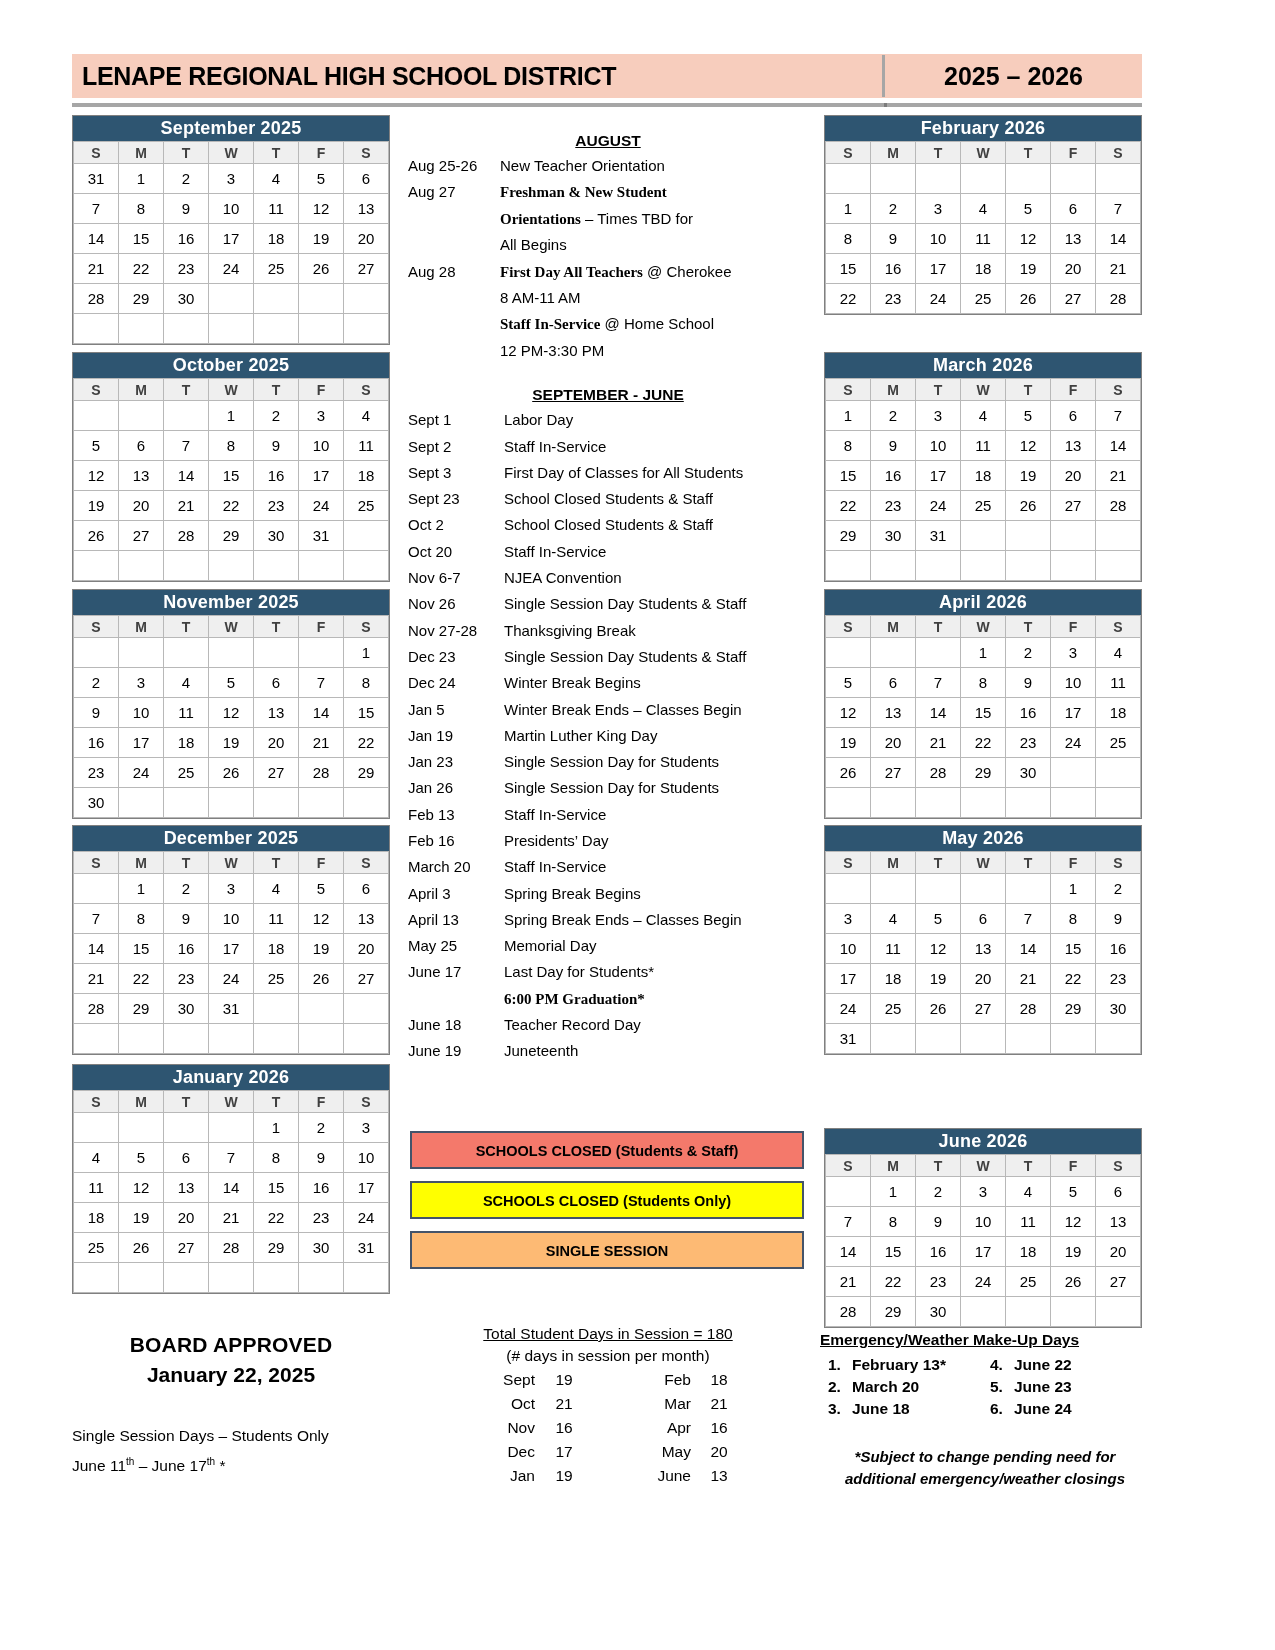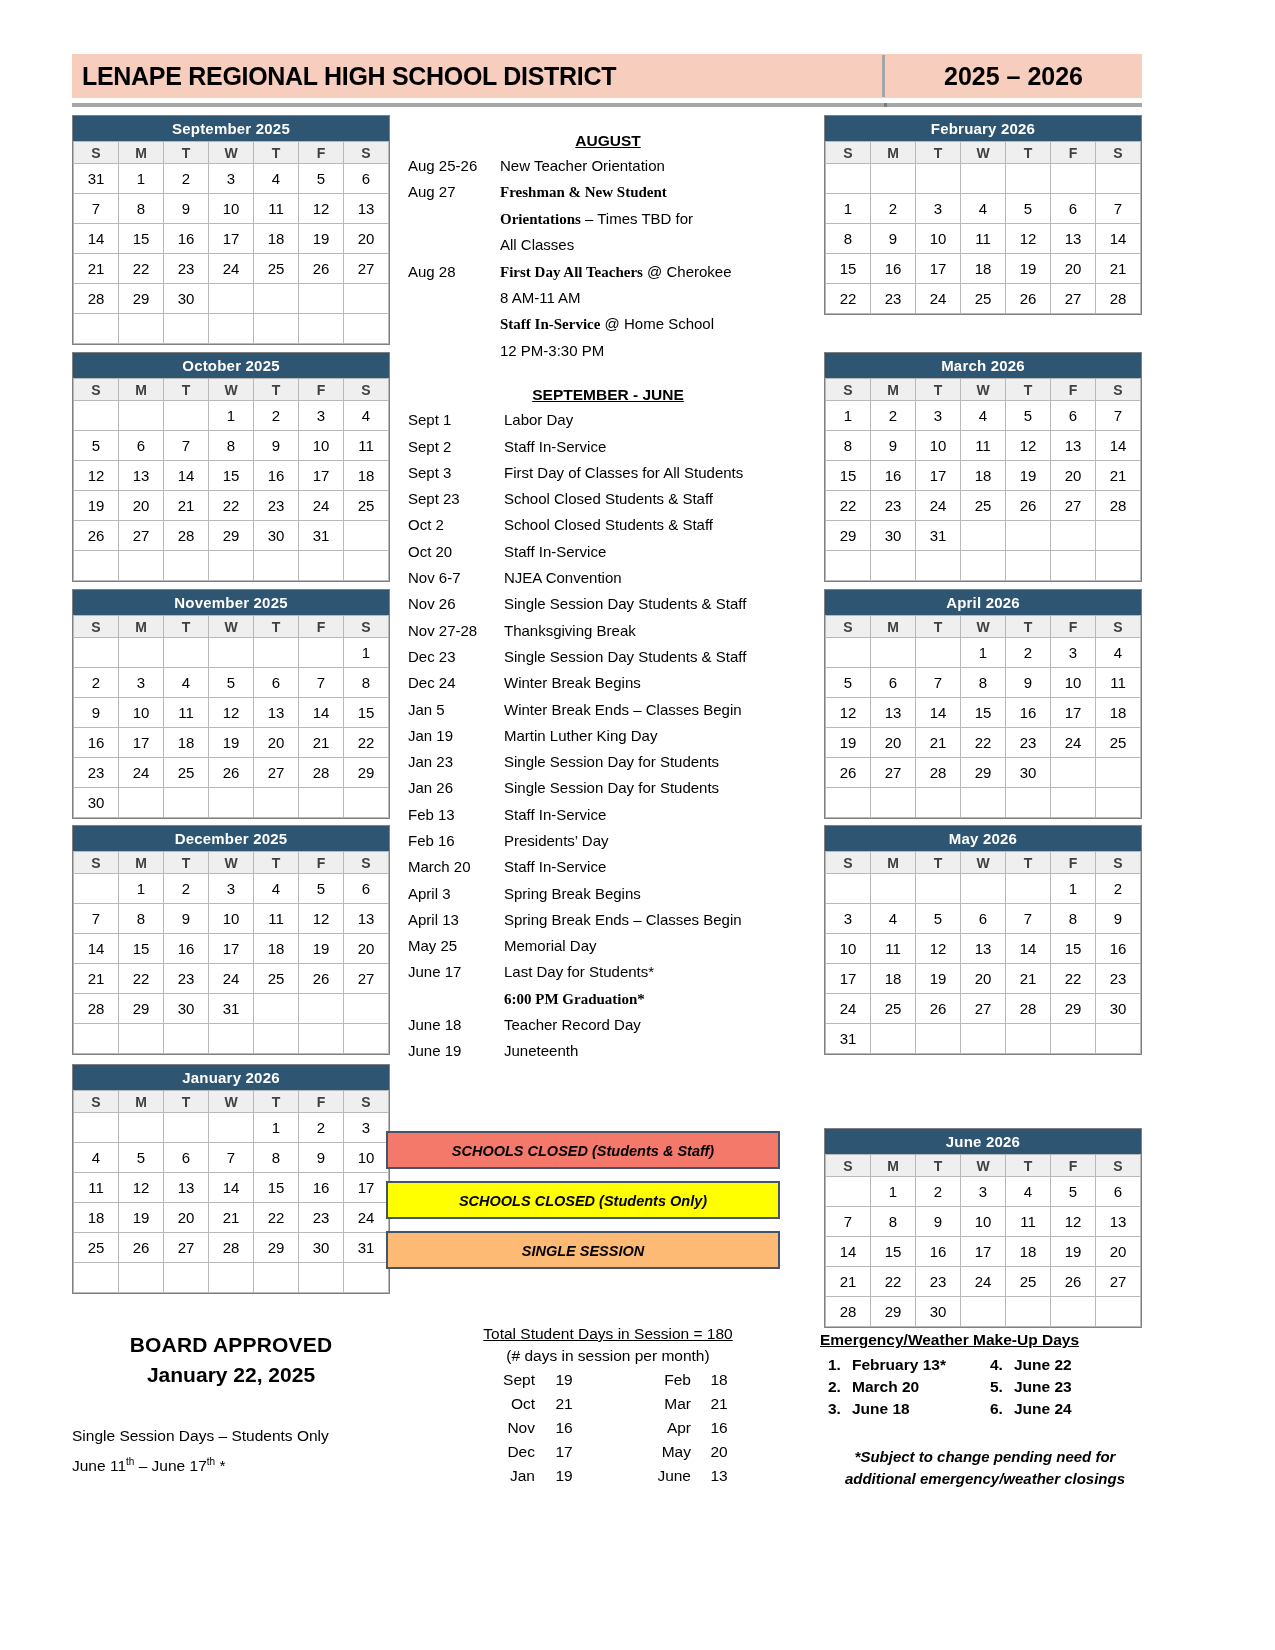--- a/index.html
+++ b/index.html
@@ -45,21 +45,21 @@
 
   
   .cal {
     position: absolute;
     width: 318px;
     border: 1px solid #808080;
     background: #ffffff;
   }
   .cal-title {
     background: #2e5571; color: #ffffff;
-    font-size: 15px; font-weight: bold;
+    font-size: 18px; font-weight: bold;
     text-align: center; height: 25px; line-height: 25px;
     letter-spacing: 0.2px;
   }
   table.cal-grid { width: 100%; border-collapse: collapse; table-layout: fixed; }
   table.cal-grid th {
     background: #efefef; color: #404040;
     font-size: 14px; font-weight: bold;
     height: 22px; text-align: center;
     border: 1px solid #b8b8b8;
   }
@@ -90,21 +90,21 @@
   .mid-gap { height: 22px; }
   .mid-head2 {
     text-align: center; font-size: 15.5px; font-weight: bold;
     text-decoration: underline; margin: 0 0 3px 0;
   }
   .ev2 { display: flex; font-size: 15px; line-height: 26.3px; }
   .ev2 .d { flex: 0 0 96px; white-space: nowrap; }
   .ev2 .t { flex: 1; white-space: nowrap; }
 
   
-  .legend { position: absolute; left: 386px; top: 1131px; width: 394px; font-style: italic; }
+  .legend { position: absolute; left: 410px; top: 1131px; width: 394px; }
   .lg {
     height: 38px; line-height: 36px; text-align: center;
     font-size: 14.5px; font-weight: bold;
     border: 2px solid #44546a; margin-bottom: 12px;
   }
   .lg.red { background: #f4796b; }
   .lg.yel { background: #ffff00; }
   .lg.gry { background: #fdba74; }
 
   
@@ -867,21 +867,21 @@
         <div class="ev">
           <div class="d">Aug 27</div>
           <div class="t"><span class="b">Freshman &amp; New Student</span></div>
         </div>
         <div class="ev">
           <div class="d"></div>
           <div class="t"><span class="b">Orientations</span><span> – Times TBD for</span></div>
         </div>
         <div class="ev">
           <div class="d"></div>
-          <div class="t"><span>All Classes</span></div>
+          <div class="t"><span>All Begins</span></div>
         </div>
         <div class="ev">
           <div class="d">Aug 28</div>
           <div class="t"><span class="b">First Day All Teachers</span><span> @ Cherokee</span></div>
         </div>
         <div class="ev">
           <div class="d"></div>
           <div class="t"><span> 8 AM-11 AM</span></div>
         </div>
         <div class="ev">

